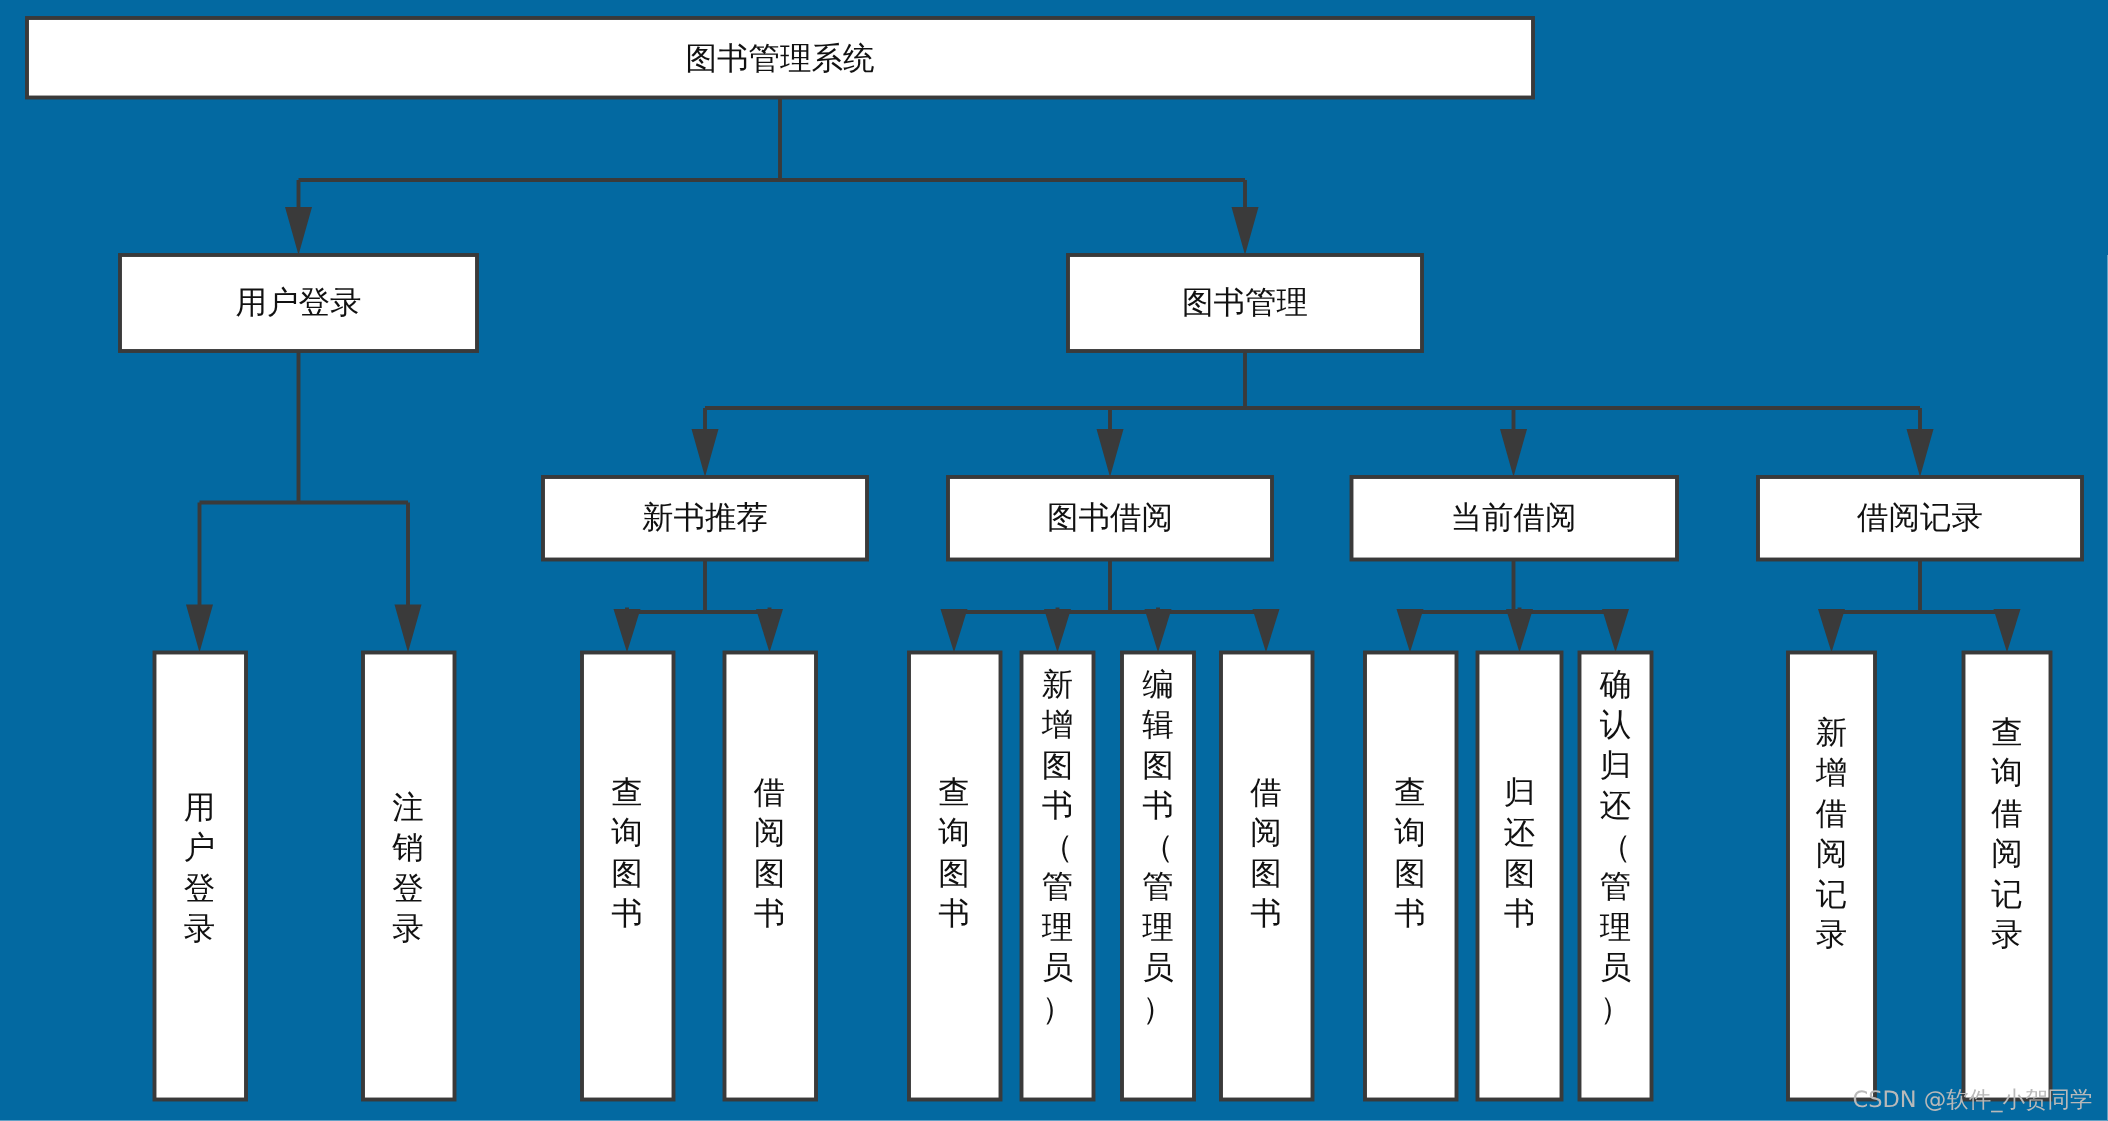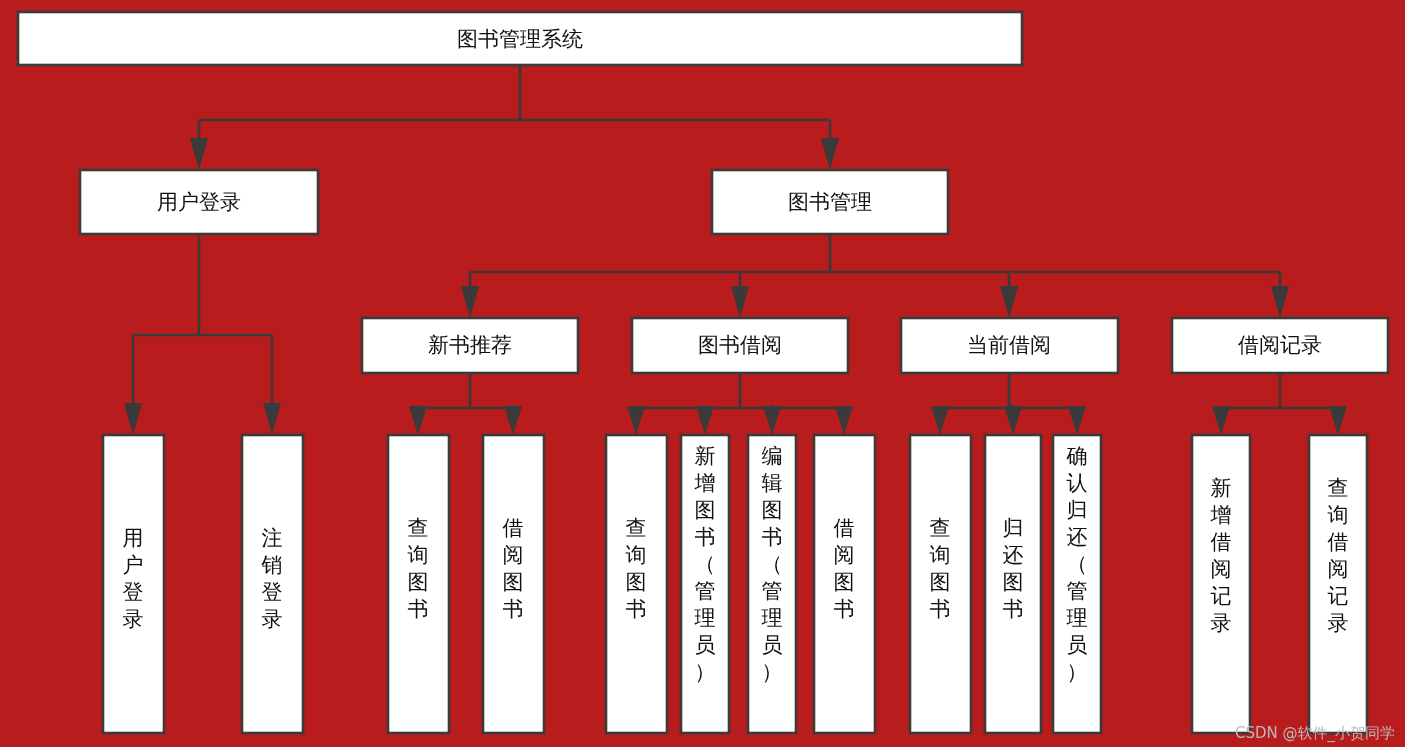--- a/index.html
+++ b/index.html
@@ -11,21 +11,21 @@
   body {
     font-family: "DejaVu Sans", "Liberation Sans", sans-serif;
     width: 1405px;
     height: 747px;
     overflow: hidden;
   }
   #diagram-root {
     position: relative;
     width: 1405px;
     height: 747px;
-    background: #b91c1c;
+    background: #0369a1;
   }
   svg#tree-svg {
     position: absolute;
     left: 0;
     top: 0;
     width: 1405px;
     height: 747px;
   }
   .node-box {
     fill: #ffffff;

